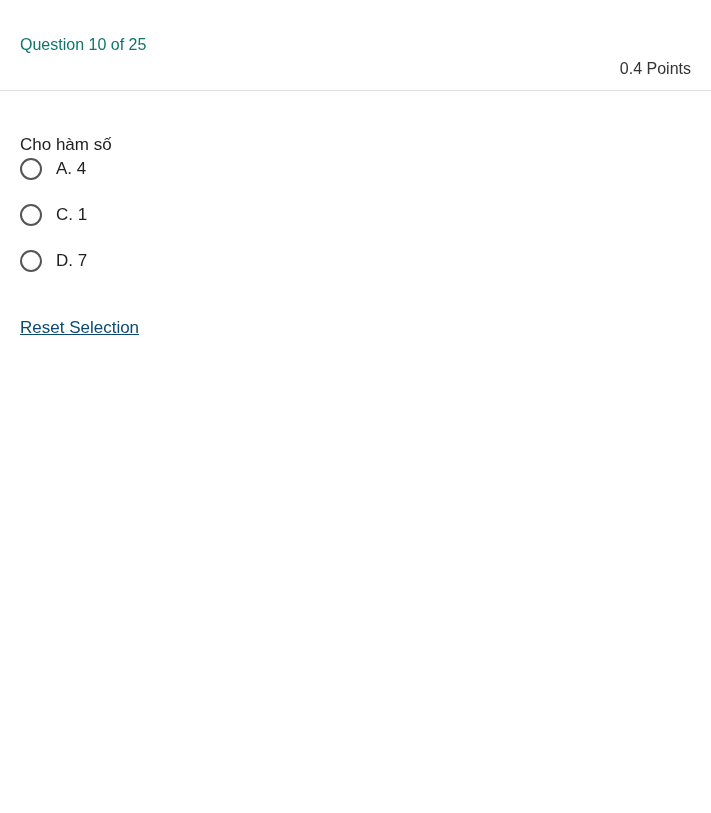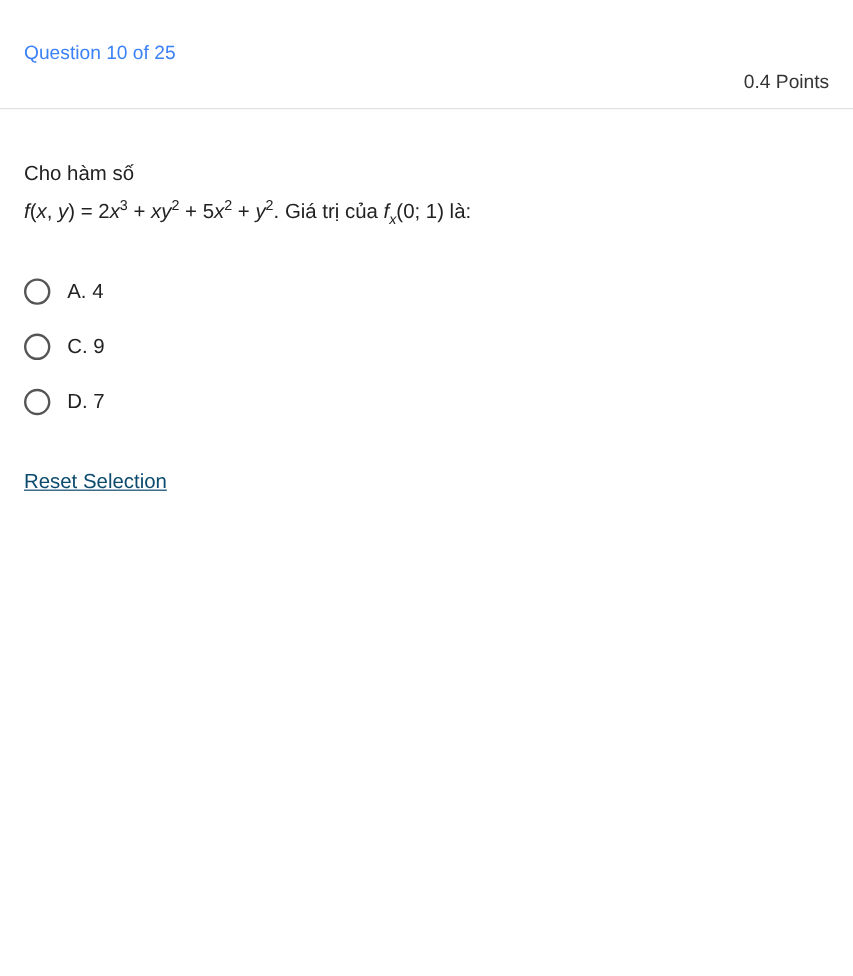--- a/index.html
+++ b/index.html
@@ -20,21 +20,21 @@
       display: flex;
       justify-content: space-between;
       align-items: center;
       padding: 12px 20px;
       border-bottom: 1px solid #e0e0e0;
       background: #ffffff;
     }
 
     .header-left {
       font-size: 16px;
-      color: #3b82f6;
+      color: #0f766e;
     }
 
     .header-right {
       font-size: 16px;
       color: #333;
       margin-top: 48px;
     }
 
     .question-body {
       padding: 40px 20px 20px 20px;
@@ -49,21 +49,20 @@
     .question-text .math-line {
       display: block;
       margin-top: 4px;
     }
 
     .options {
       display: flex;
       flex-direction: column;
       gap: 24px;
       margin-bottom: 36px;
-      margin-top: 40px;
     }
 
     .option {
       display: flex;
       align-items: center;
       gap: 14px;
       cursor: pointer;
     }
 
     .radio-circle {
@@ -103,36 +102,33 @@
 <body>
 
 <div class="header">
   <span class="header-left">Question 10 of 25</span>
   <span class="header-right">0.4 Points</span>
 </div>
 
 <div class="question-body">
   <div class="question-text">
     <span>Cho hàm số</span>
-    <span class="math-line">
-      <i>f</i>(<i>x</i>, <i>y</i>) = 2<i>x</i><sup>3</sup> + <i>xy</i><sup>2</sup> + 5<i>x</i><sup>2</sup> + <i>y</i><sup>2</sup>. Giá trị của <i>f<sub>x</sub></i>(0; 1) là:
-    </span>
   </div>
 
   <div class="options">
 
     <div class="option">
       <div class="radio-circle"></div>
       <span class="option-label">A. 4</span>
     </div>
 
 
     <div class="option">
       <div class="radio-circle"></div>
-      <span class="option-label">C. 9</span>
+      <span class="option-label">C. 1</span>
     </div>
 
     <div class="option">
       <div class="radio-circle"></div>
       <span class="option-label">D. 7</span>
     </div>
 
   </div>
 
   <a class="reset-link" href="#">

